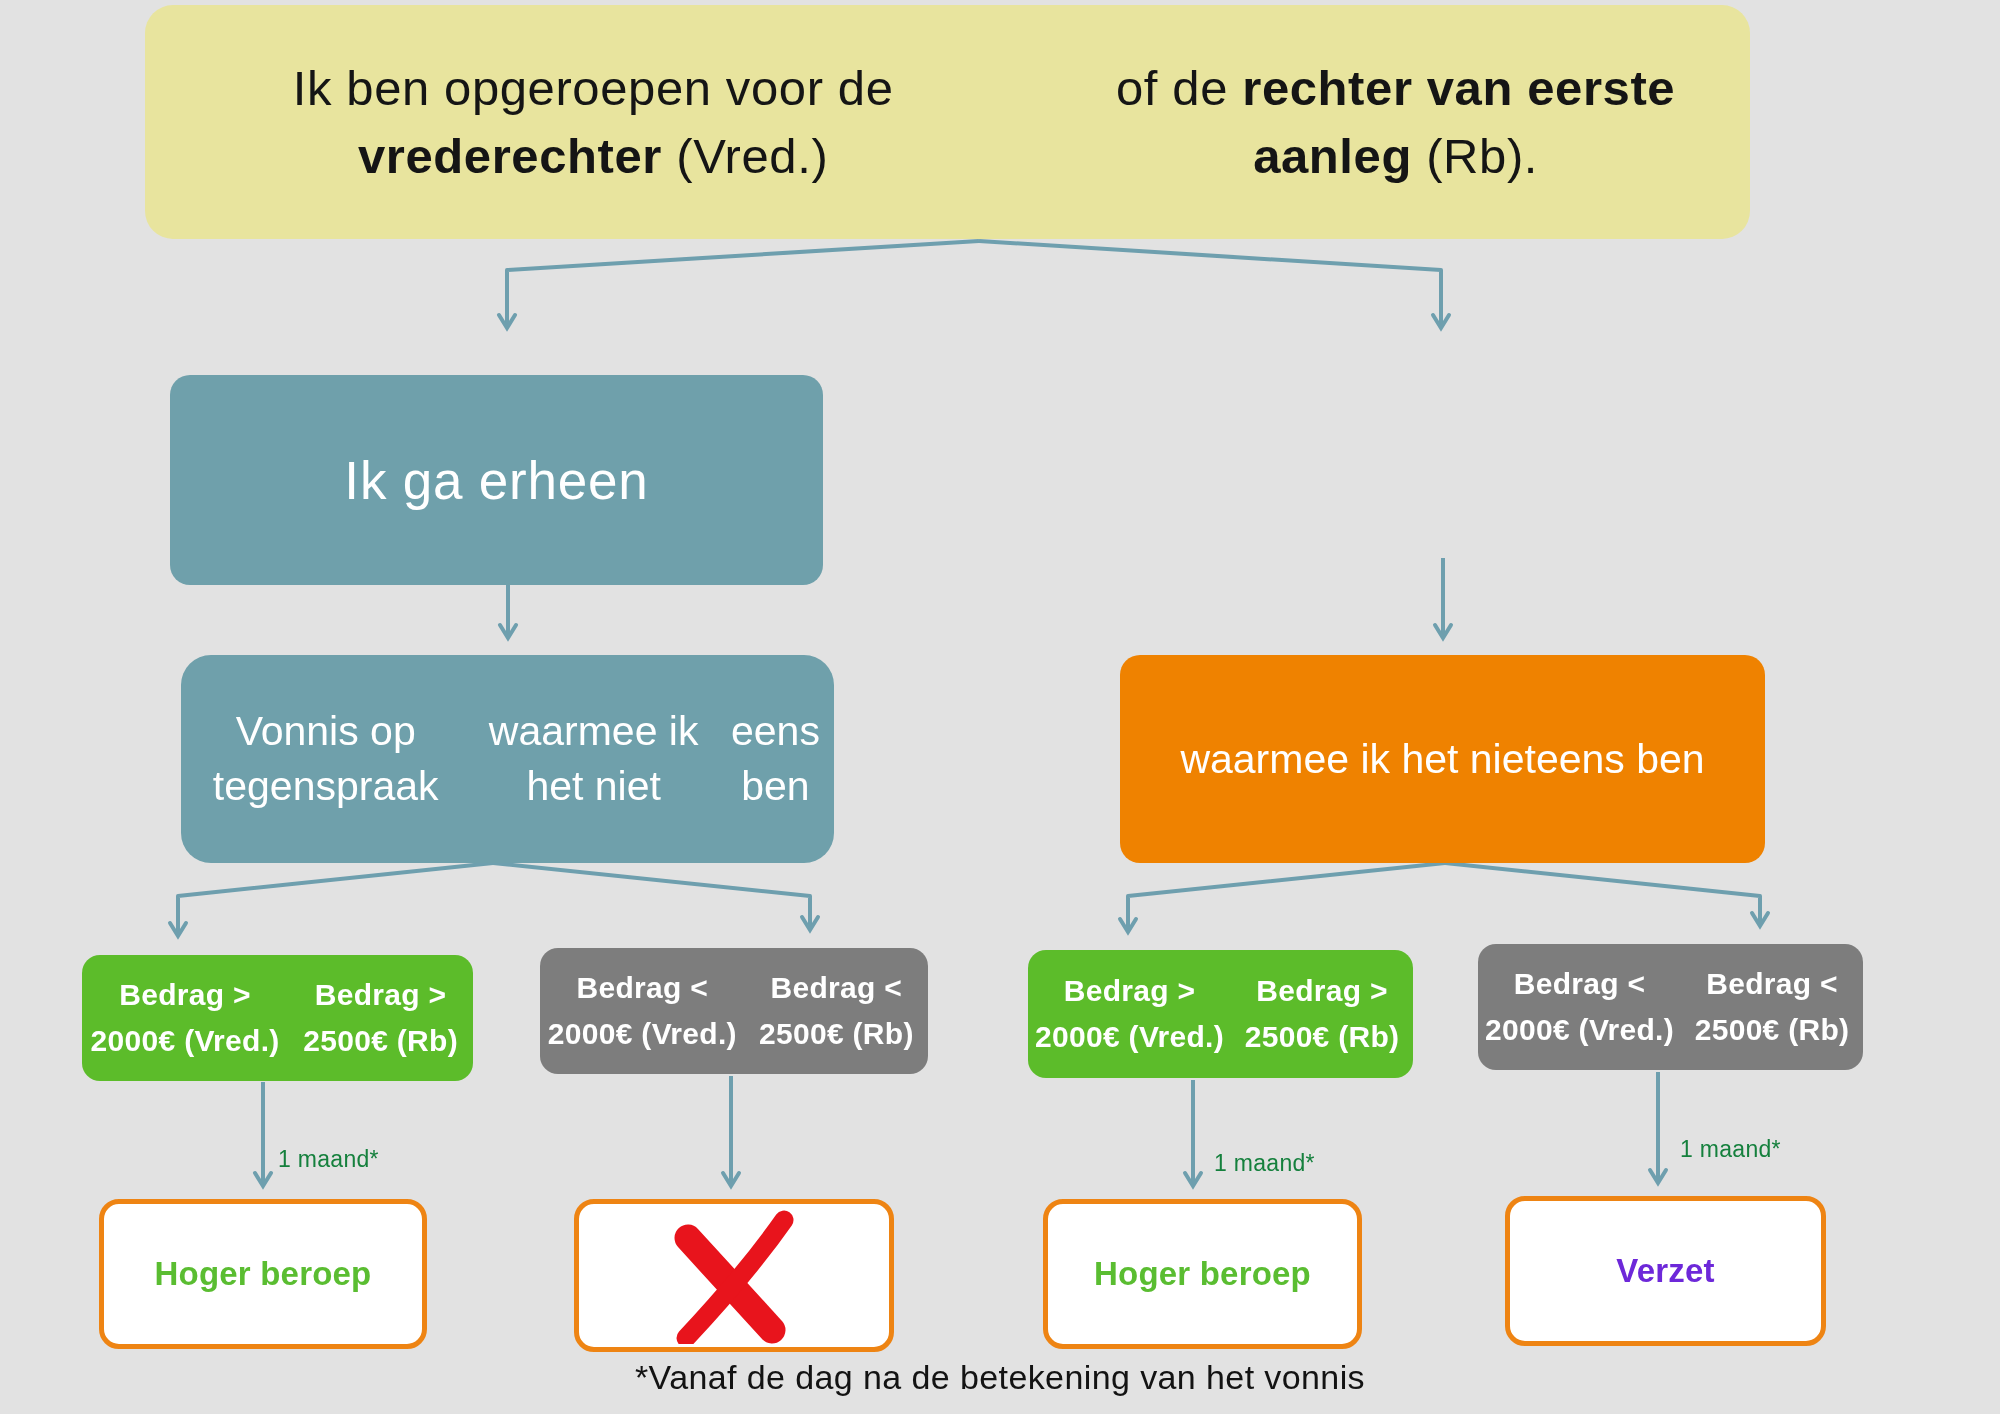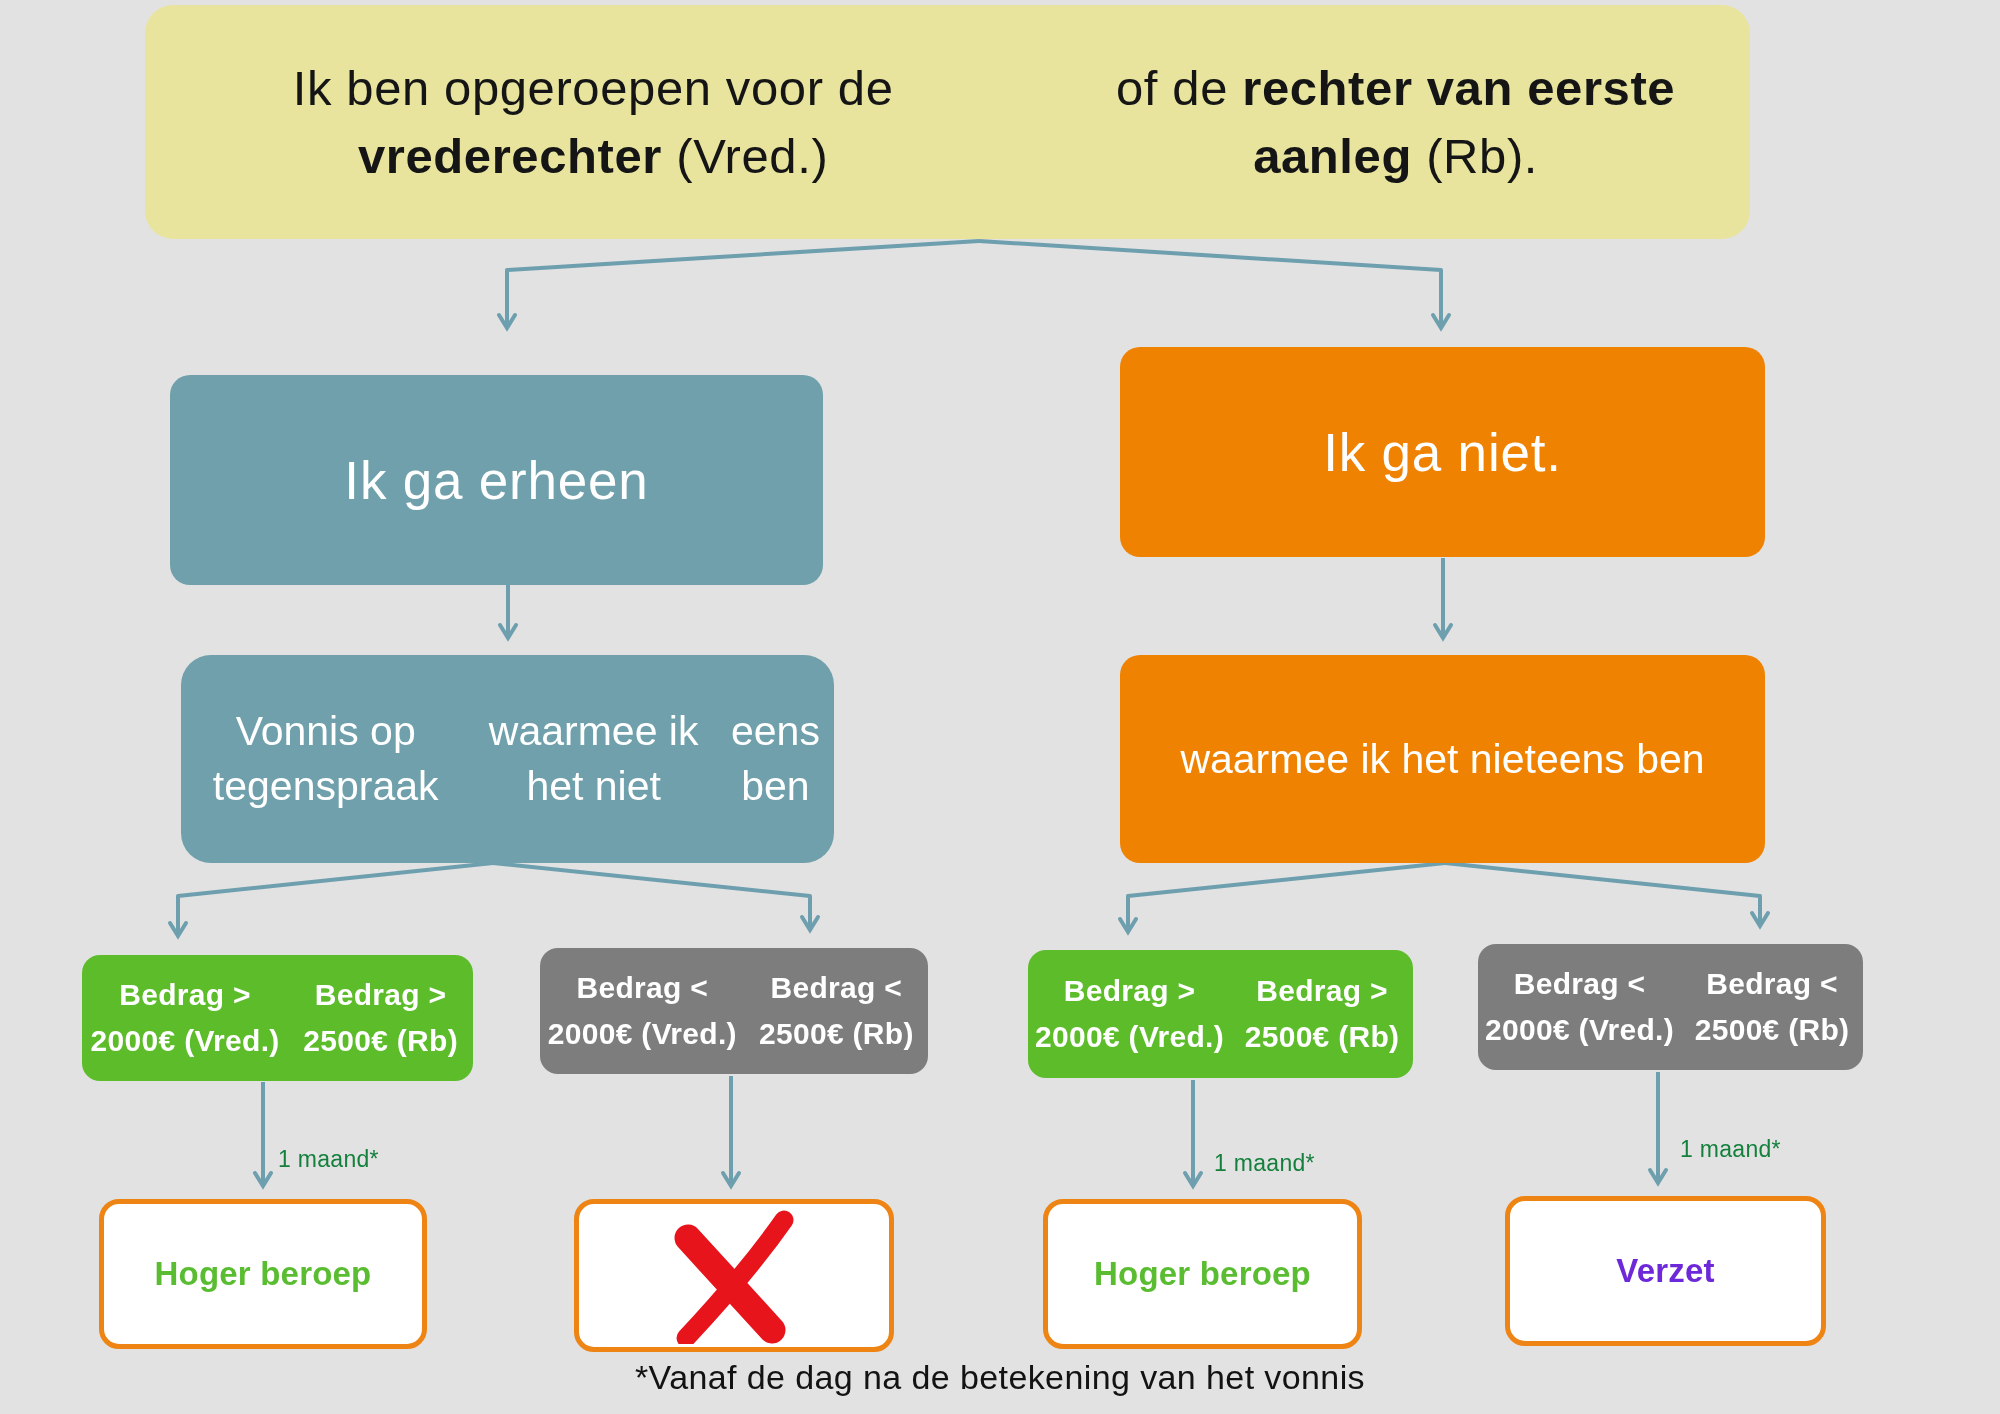--- a/index.html
+++ b/index.html
@@ -65,23 +65,20 @@
   </svg>
 
   <div class="box title-box">
     <div><span>Ik ben opgeroepen voor de </span><b>vrederechter</b><span> (Vred.)</span></div>
     <div><span>of de </span><b>rechter van eerste aanleg</b><span> (Rb).</span></div>
   </div>
 
   <div class="box decision d-left">
     <span>Ik ga erheen</span>
   </div>
-  <div class="box decision d-right">
-    <span>Ik ga niet.</span>
-  </div>
 
   <div class="box verdict v-left">
     <div>Vonnis op tegenspraak</div>
     <div>waarmee ik het niet</div>
     <div>eens ben</div>
   </div>
   <div class="box verdict v-right">
     <div>waarmee ik het niet</div>
     <div>eens ben</div>
   </div>

